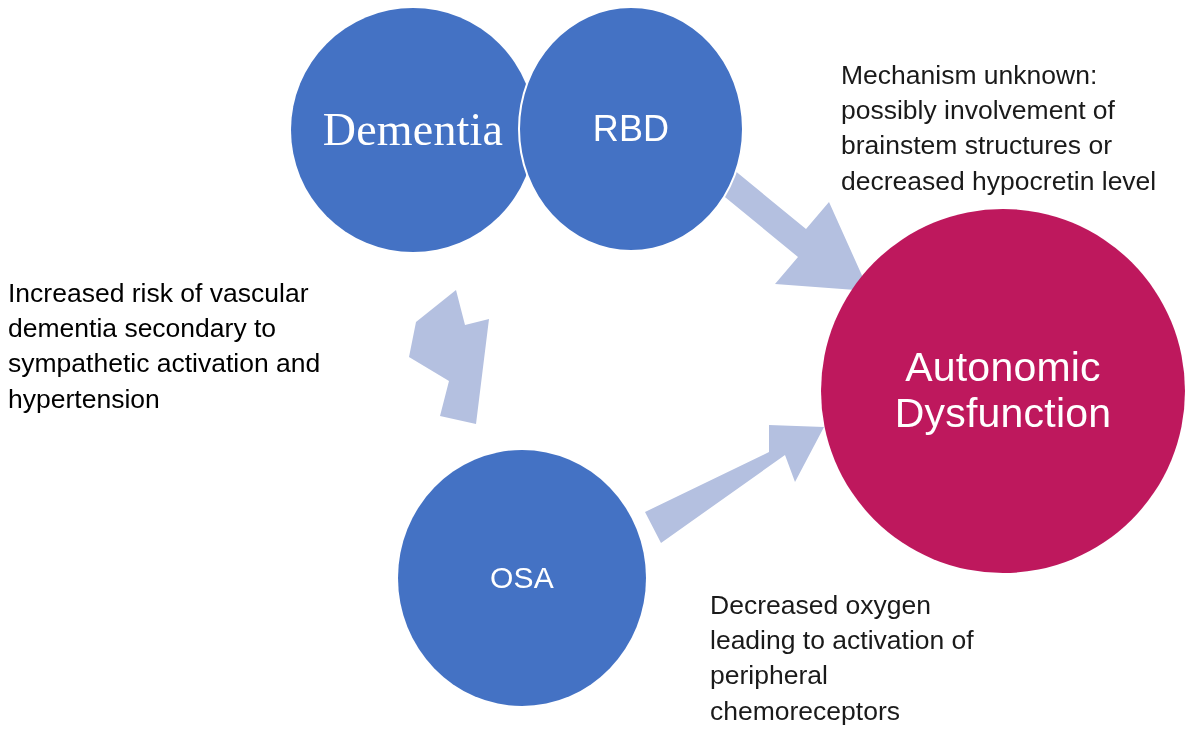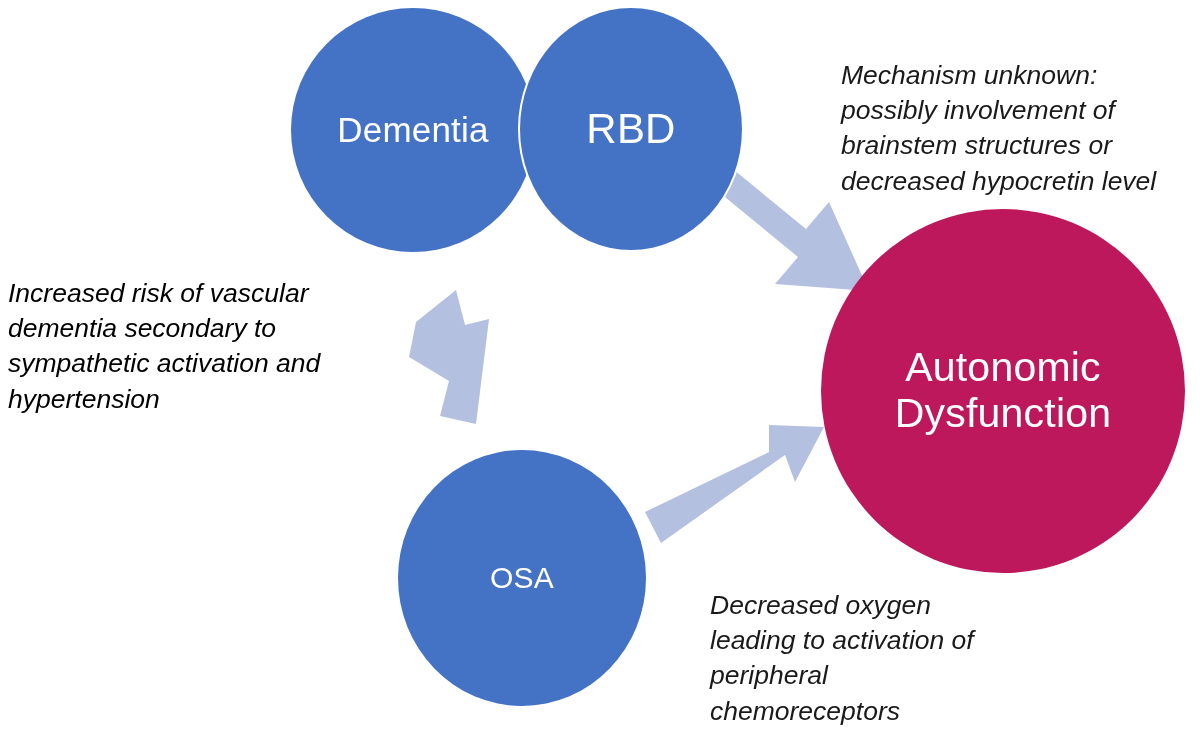--- a/index.html
+++ b/index.html
@@ -37,31 +37,31 @@
     padding: 0 6px;
   }
   
   #node-dementia {
     left: 291px;
     top: 8px;
     width: 244px;
     height: 244px;
     z-index: 2;
   }
-  #node-dementia .node-label { font-size: 35px; }
+  #node-dementia .node-label { font-size: 46px; font-family: Liberation Serif, serif; }
 
   #node-rbd {
     left: 518px;
     top: 6px;
     width: 226px;
     height: 246px;
     z-index: 3;
     border: 2px solid #ffffff;
   }
-  #node-rbd .node-label { font-size: 42px; }
+  #node-rbd .node-label { font-size: 36px; }
 
   #node-autonomic {
     left: 821px;
     top: 209px;
     width: 364px;
     height: 364px;
     z-index: 2;
   }
   #node-autonomic .node-label { font-size: 41px; }
 
@@ -75,21 +75,20 @@
   #node-osa .node-label { font-size: 30px; }
 
   
   .annotation {
     position: absolute;
     color: #1a1a1a;
     font-size: 26.5px;
     line-height: 1.33;
     white-space: pre-line;
     z-index: 4;
-    font-style: italic;
   }
   #text-rbd-autonomic {
     left: 841px;
     top: 58px;
     width: 360px;
   }
   #text-osa-dementia {
     left: 8px;
     top: 276px;
     width: 370px;

